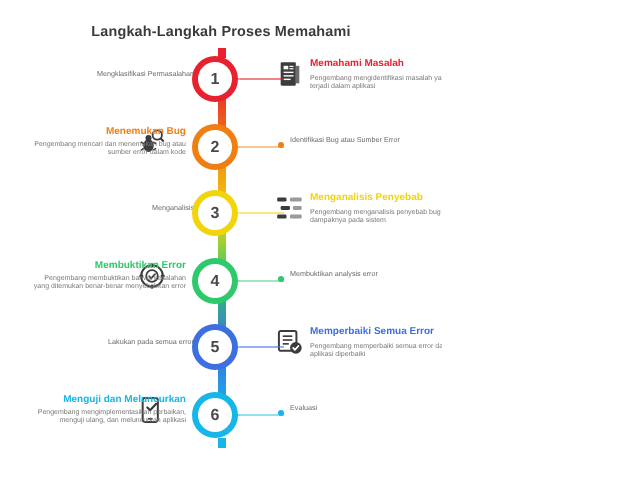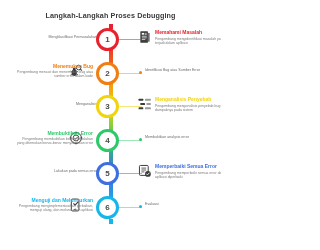--- a/index.html
+++ b/index.html
@@ -65,21 +65,21 @@
 
   
   .icon{position:absolute;top:2px;width:14px;height:14px;}
   .icon.right{left:138px;}
   .icon.left{left:69px;}
   .icon svg{width:100%;height:100%;display:block;}
 </style>
 </head>
 <body>
 
-<div id="title">Langkah-Langkah Proses Debugging</div>
+<div id="title">Langkah-Langkah Proses Memahami</div>
 <div id="timeline">
     <div class="spine" style="top: 15.5px; height: 33.5px; background: linear-gradient(rgb(232, 33, 46), rgb(240, 127, 19));"></div>
     <div class="spine" style="top: 49px; height: 33.5px; background: linear-gradient(rgb(240, 127, 19), rgb(242, 212, 12));"></div>
     <div class="spine" style="top: 82.5px; height: 33.5px; background: linear-gradient(rgb(242, 212, 12), rgb(46, 201, 107));"></div>
     <div class="spine" style="top: 116px; height: 33.5px; background: linear-gradient(rgb(46, 201, 107), rgb(61, 111, 224));"></div>
     <div class="spine" style="top: 149.5px; height: 33.5px; background: linear-gradient(rgb(61, 111, 224), rgb(22, 182, 232));"></div>
     <div class="spine" style="top: 0px; height: 5px; background: rgb(232, 33, 46);"></div>
     <div class="spine" style="top: 194.5px; height: 5px; background: rgb(22, 182, 232);"></div>
     <div class="step" style="top: 4px;">
       <div class="circle" style="border: 3px solid rgb(232, 33, 46); color: rgb(74, 74, 74);">1</div>

